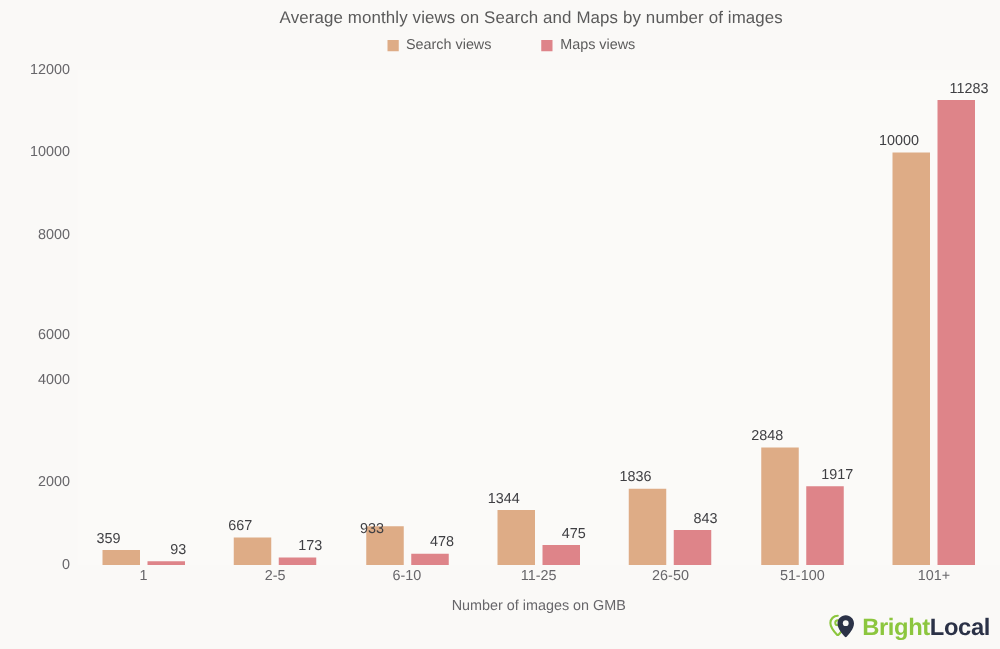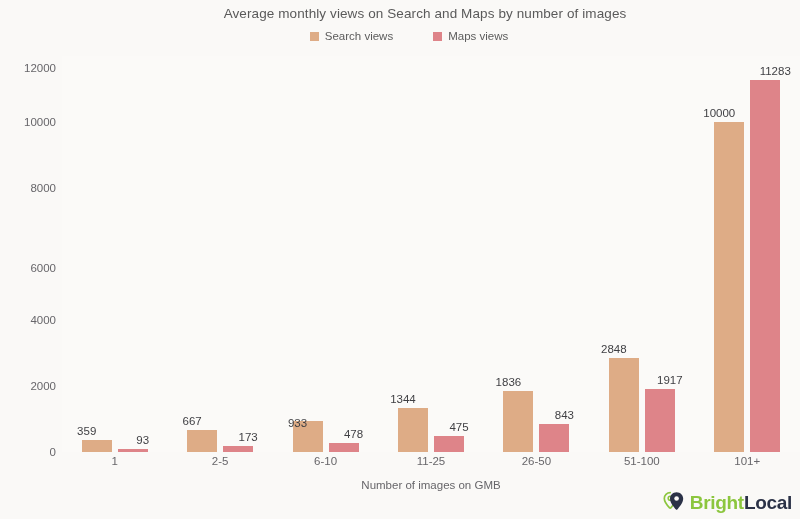--- a/index.html
+++ b/index.html
@@ -196,25 +196,25 @@
       </div>
       <div class="legend-item">
         <span class="legend-swatch" style="background: rgb(222, 132, 137);"></span>
         <span class="legend-label">Maps views</span>
       </div>
     </div>
 
   <div class="plot-area"></div>
 
   <div class="y-axis" id="y-axis">
-      <div class="y-tick" style="top: 12px; margin-left: 40px;">12000</div>
+      <div class="y-tick" style="top: 0px; margin-left: 40px;">12000</div>
       <div class="y-tick" style="top: 66px;">10000</div>
       <div class="y-tick" style="top: 132px;">8000</div>
       <div class="y-tick" style="top: 212px;">6000</div>
-      <div class="y-tick" style="top: 264px;">4000</div>
+      <div class="y-tick" style="top: 248px;">4000</div>
       <div class="y-tick" style="top: 330px;">2000</div>
       <div class="y-tick" style="top: 396px;">0</div>
     </div>
 
   <div class="groups" id="groups">
       <div class="group">
         <div class="bars">
           <div class="bar-wrap">
             <div class="bar-value left-shift" style="bottom: 14.847px;">359</div>
             <div class="bar" style="height: 11.847px; background: rgb(222, 172, 134);"></div>

